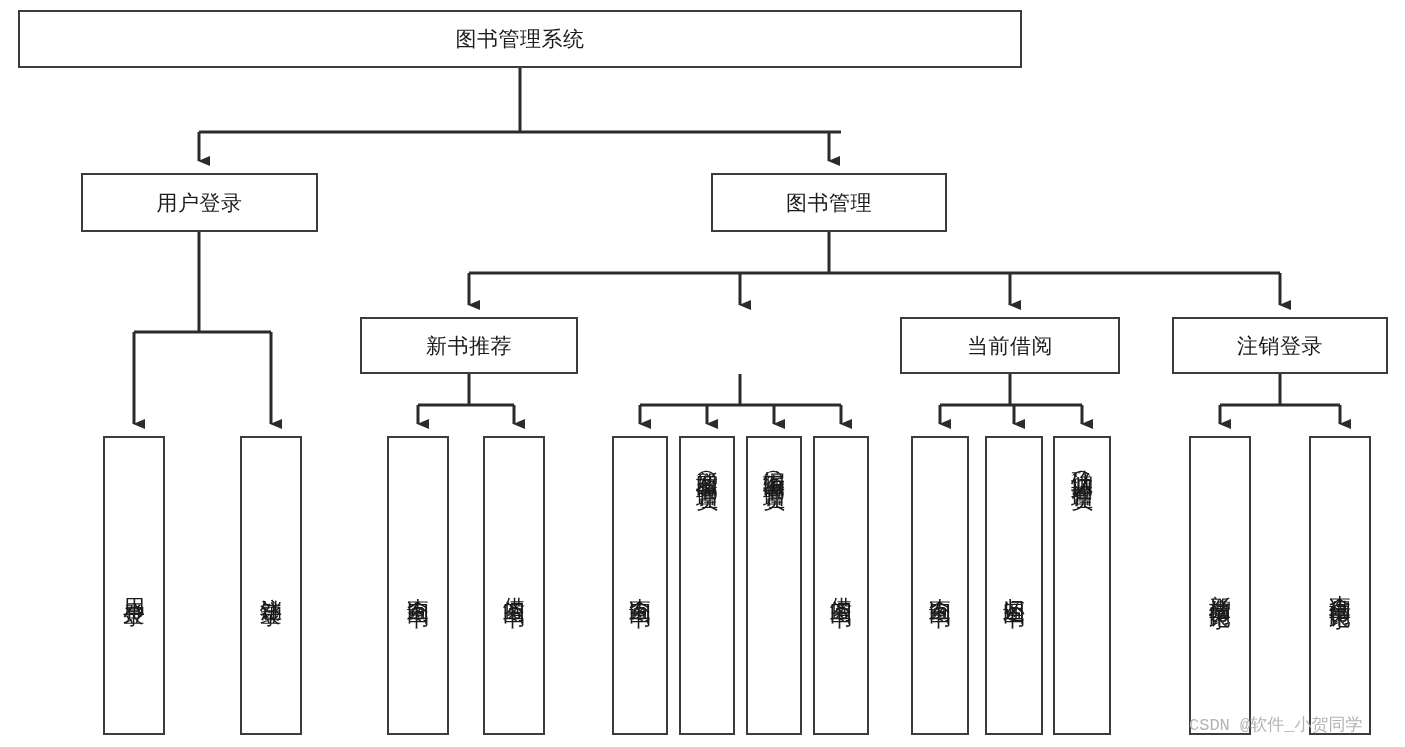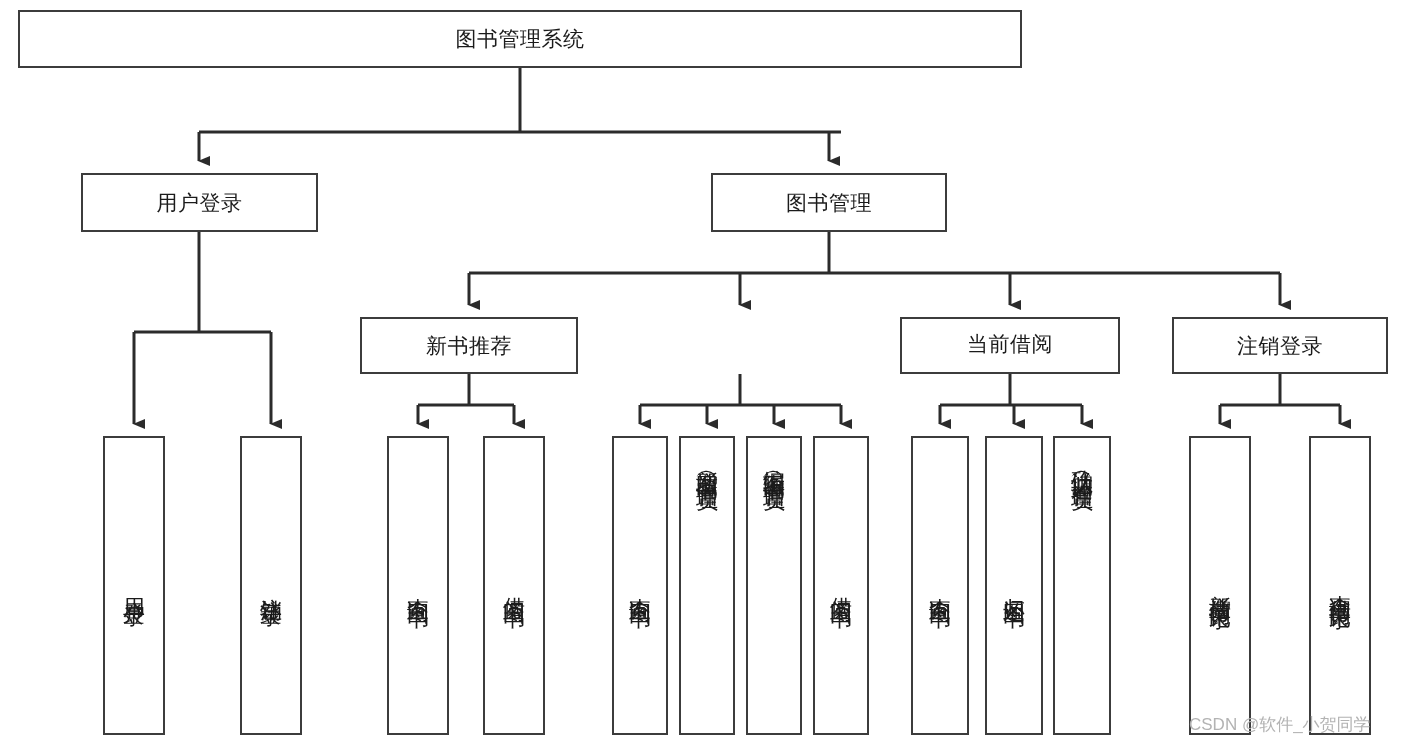--- a/index.html
+++ b/index.html
@@ -57,21 +57,21 @@
     white-space: nowrap;
     line-height: 1;
   }
   #watermark {
     position: absolute;
     left: 1189px;
     top: 713px;
     font-size: 17px;
     color: #b3b3b3;
     white-space: nowrap;
-    font-family: Liberation Sans, sans-serif;
+    font-family: Liberation Mono, monospace;
     pointer-events: none;
   }
 </style>
 </head>
 <body>
 
 <div id="diagram-root">
 
   <svg id="diagram-svg" viewBox="0 0 1405 747" xmlns="http://www.w3.org/2000/svg">
     <defs>
@@ -131,21 +131,21 @@
   <div class="node horiz" style="left:81px; top:173px; width:237px; height:59px;">
     <span class="node-label">用户登录</span>
   </div>
   <div class="node horiz" style="left:711px; top:173px; width:236px; height:59px;">
     <span class="node-label">图书管理</span>
   </div>
 
   <div class="node horiz" style="left:360px; top:317px; width:218px; height:57px;">
     <span class="node-label">新书推荐</span>
   </div>
-  <div class="node horiz" style="left:900px; top:317px; width:220px; height:57px;font-family:Liberation Mono, monospace;">
+  <div class="node horiz" style="left:900px; top:317px; width:220px; height:57px;">
     <span class="node-label">当前借阅</span>
   </div>
   <div class="node horiz" style="left:1172px; top:317px; width:216px; height:57px;">
     <span class="node-label">注销登录</span>
   </div>
 
   <div class="node vert" style="left:103px; top:436px; width:62px; height:299px; align-items:center; padding-top:0;">
     <span class="node-label">用户登录</span>
   </div>
   <div class="node vert" style="left:240px; top:436px; width:62px; height:299px; align-items:center; padding-top:0;">

